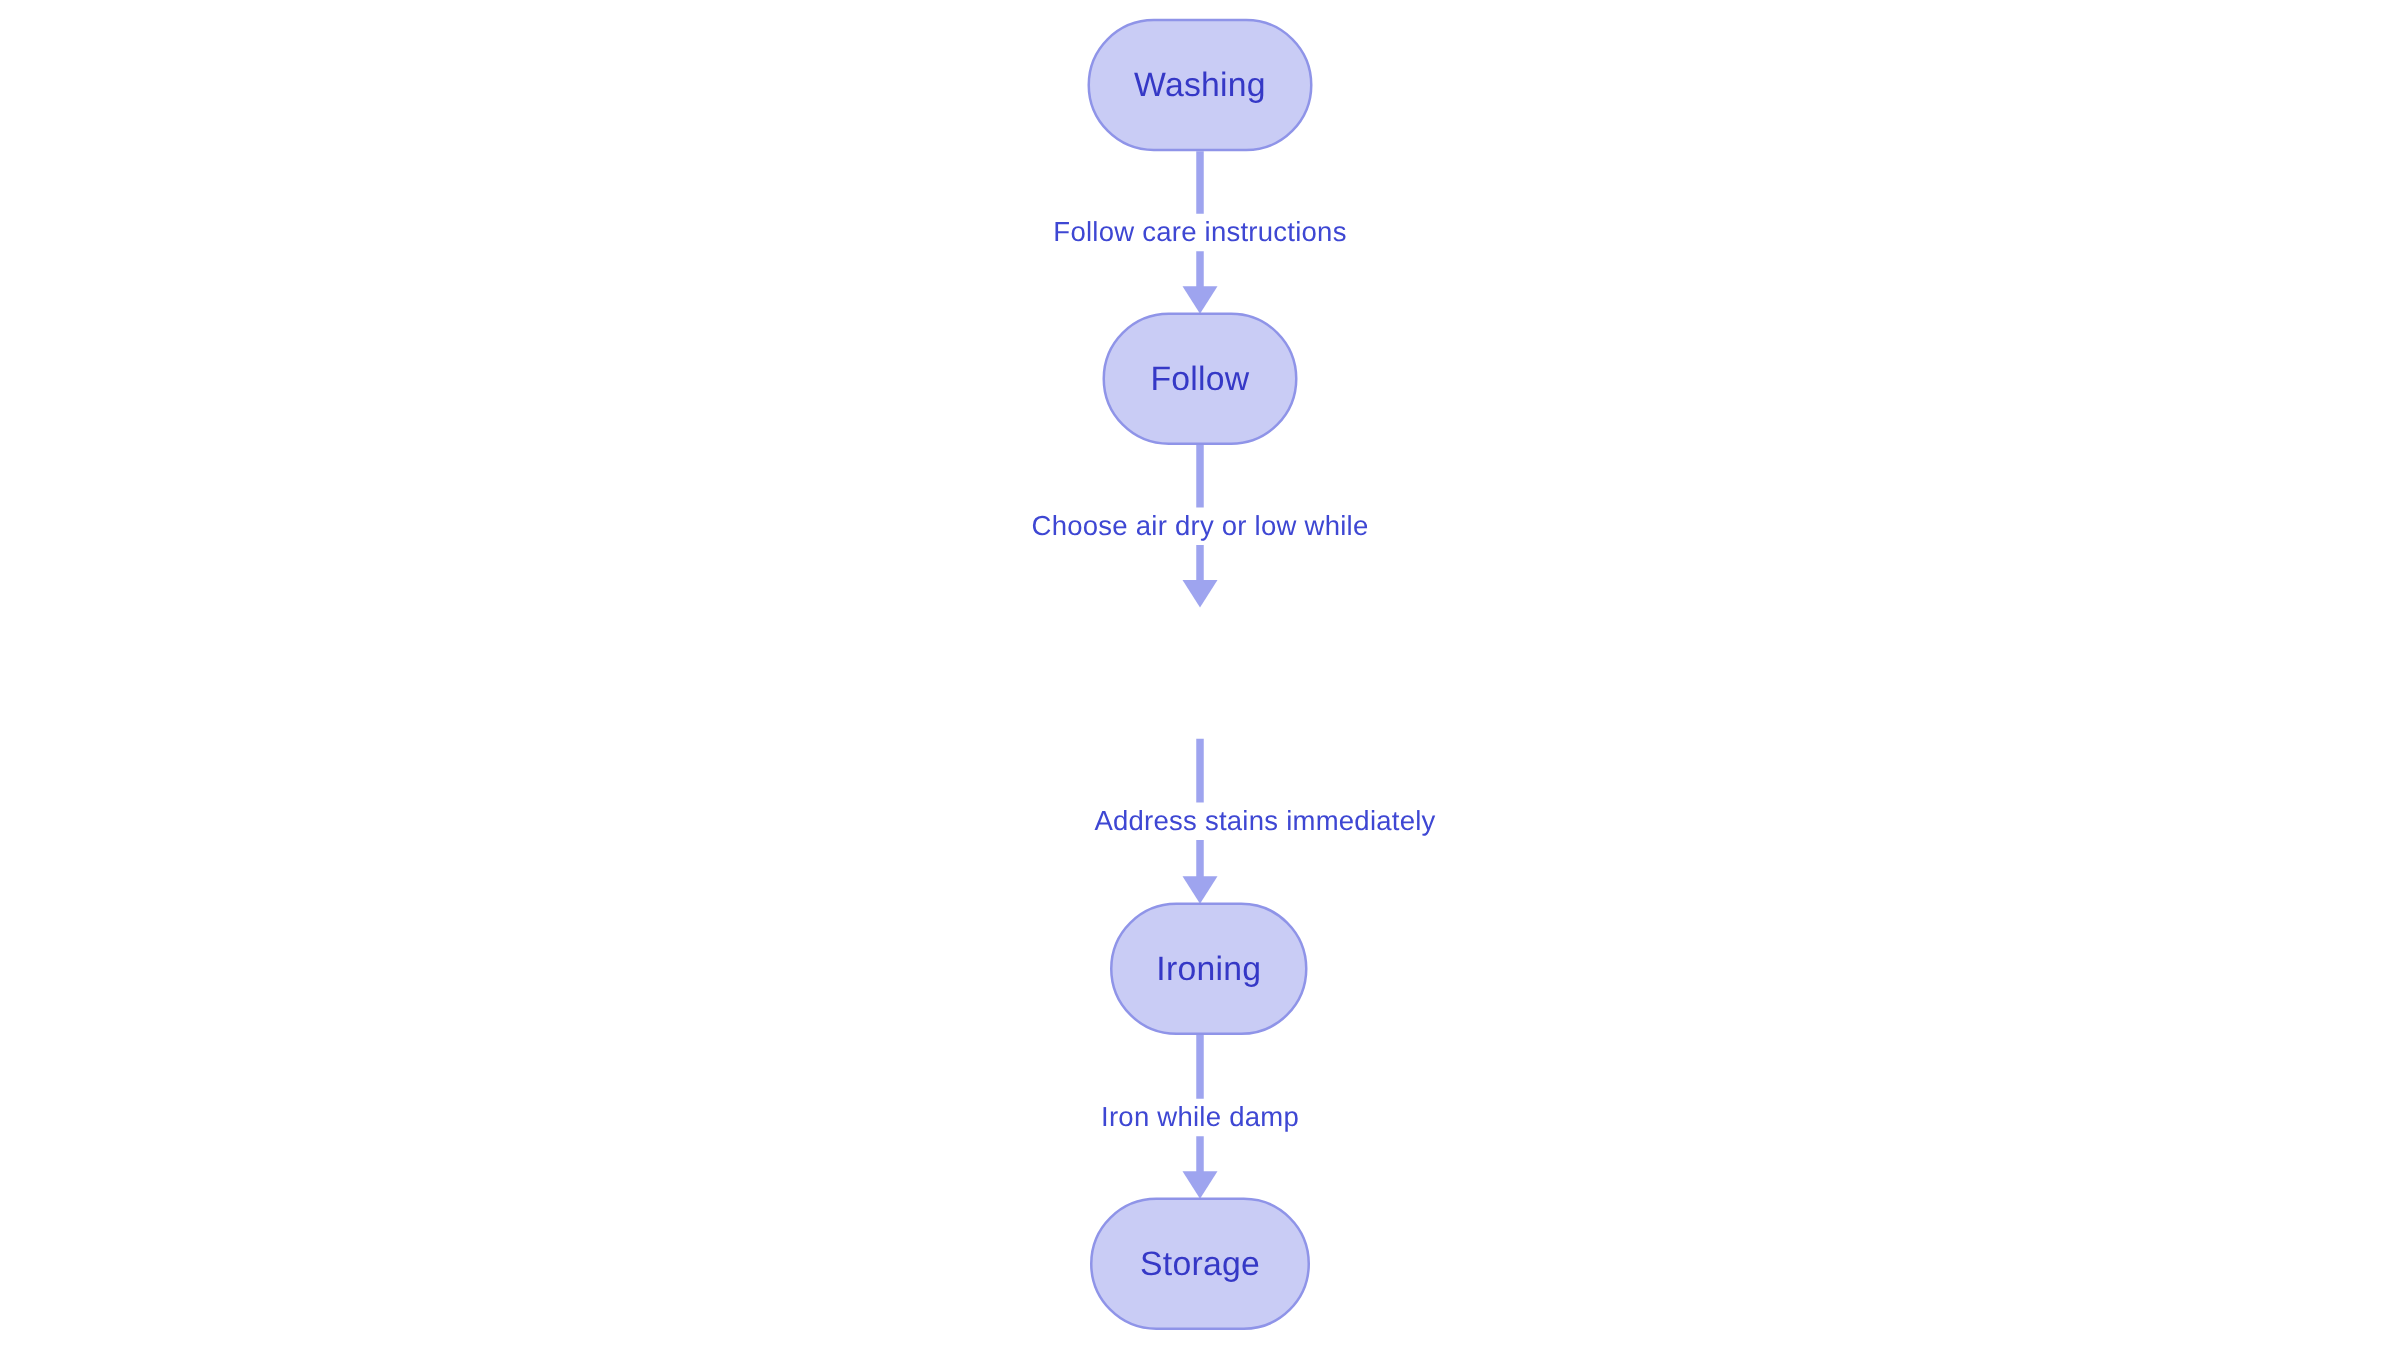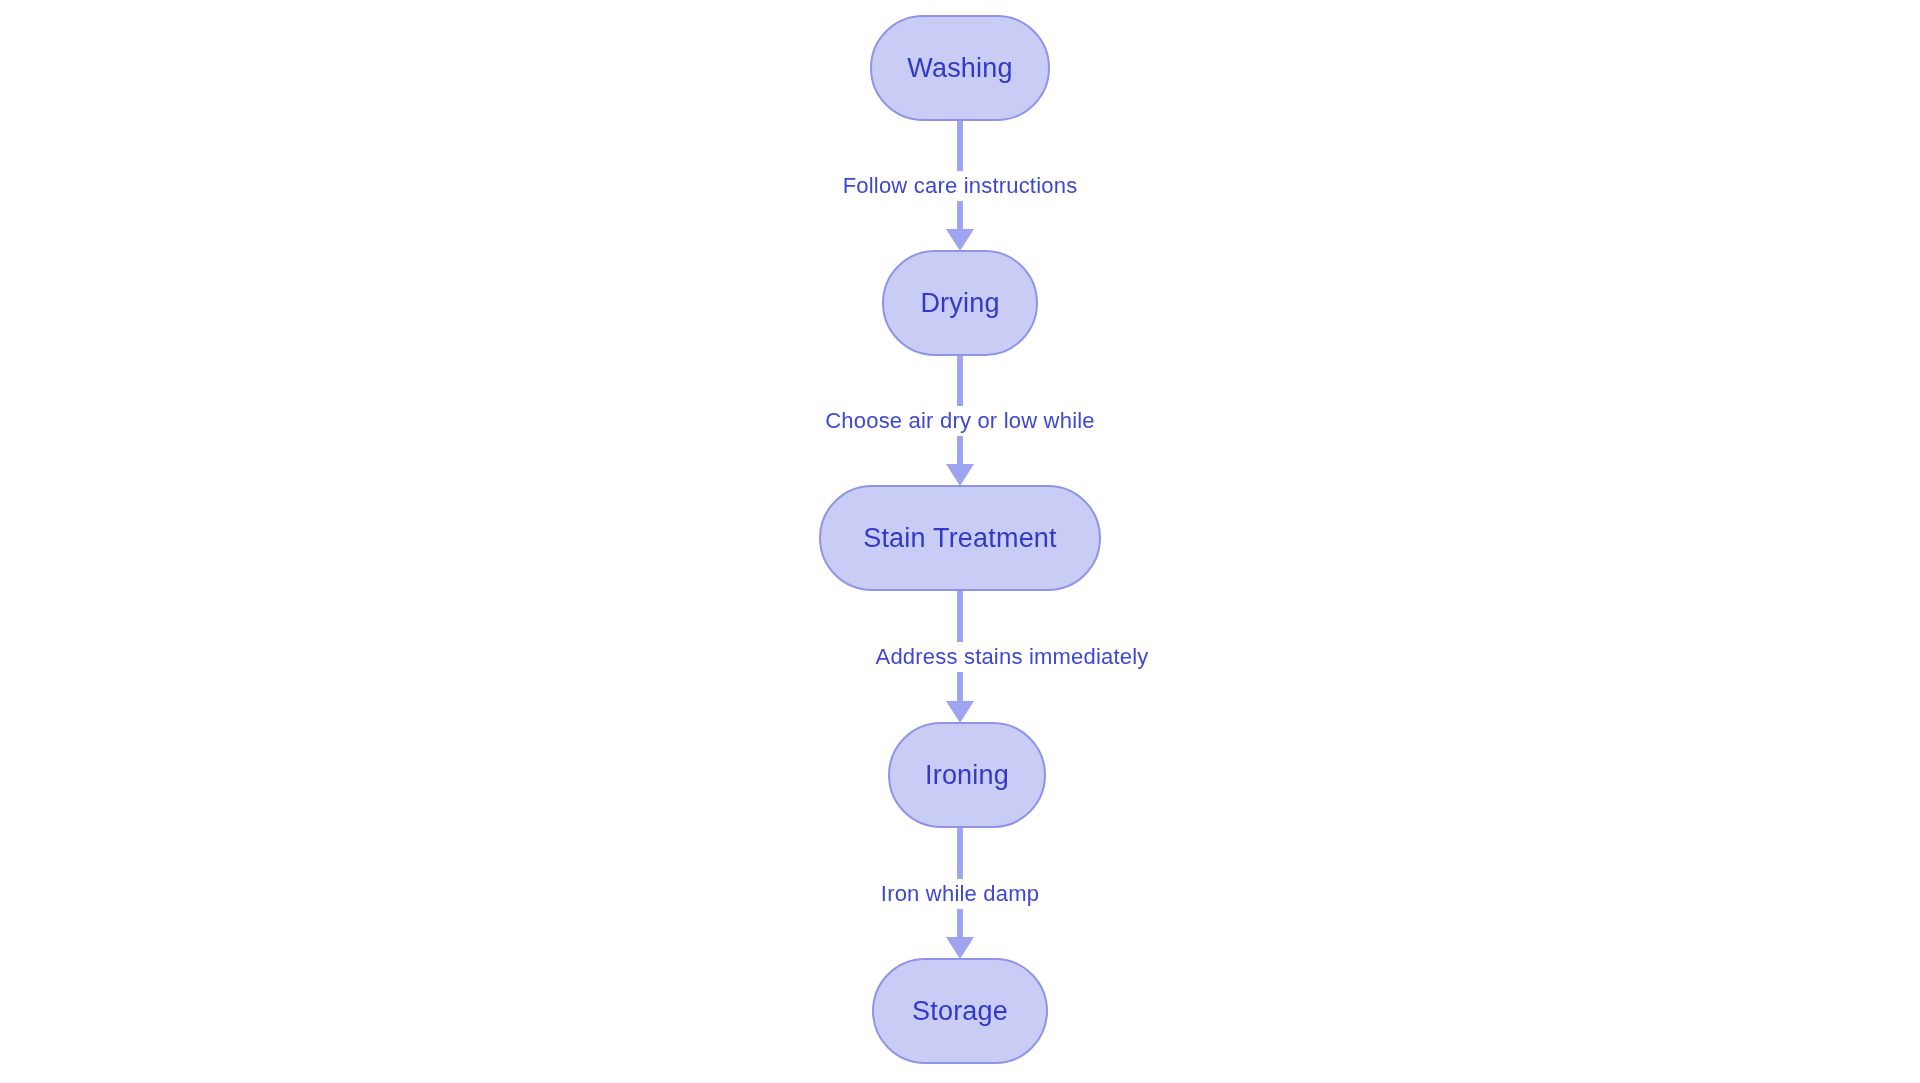--- a/index.html
+++ b/index.html
@@ -62,24 +62,21 @@
       <line x1="960" y1="591" x2="960" y2="705" stroke="#9ea4ef" stroke-width="6"></line>
       <polygon points="946,701 974,701 960,723" fill="#9ea4ef"></polygon>
       <line x1="960" y1="828" x2="960" y2="941" stroke="#9ea4ef" stroke-width="6"></line>
       <polygon points="946,937 974,937 960,959" fill="#9ea4ef"></polygon>
     </svg>
 
 <div class="flow-node" style="left: 870px; top: 15px; width: 180px; height: 106px; border-radius: 53px;">
       <span>Washing</span>
     </div>
     <div class="flow-node" style="left: 882px; top: 250px; width: 156px; height: 106px; border-radius: 53px;">
-      <span>Drying</span>
-    </div>
-    <div class="flow-node" style="left: 819px; top: 485px; width: 282px; height: 106px; border-radius: 53px;">
-      <span>Stain Treatment</span>
+      <span>Follow</span>
     </div>
     <div class="flow-node" style="left: 888px; top: 722px; width: 158px; height: 106px; border-radius: 53px;">
       <span>Ironing</span>
     </div>
     <div class="flow-node" style="left: 872px; top: 958px; width: 176px; height: 106px; border-radius: 53px;">
       <span>Storage</span>
     </div>
     <div class="edge-label" style="left: 960px; top: 186px;">Follow care instructions</div>
     <div class="edge-label" style="left: 960px; top: 421px;">Choose air dry or low while</div>
     <div class="edge-label" style="left: 1012px; top: 657px;">Address stains immediately</div>

